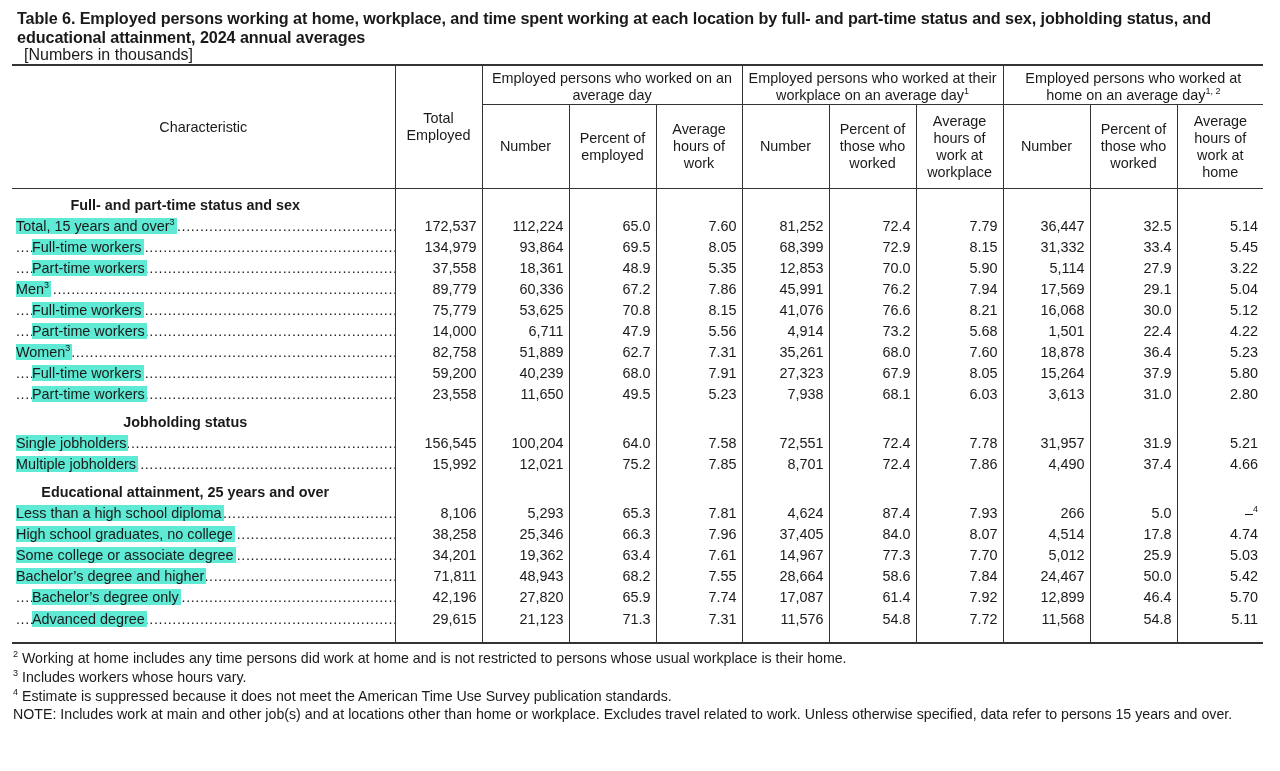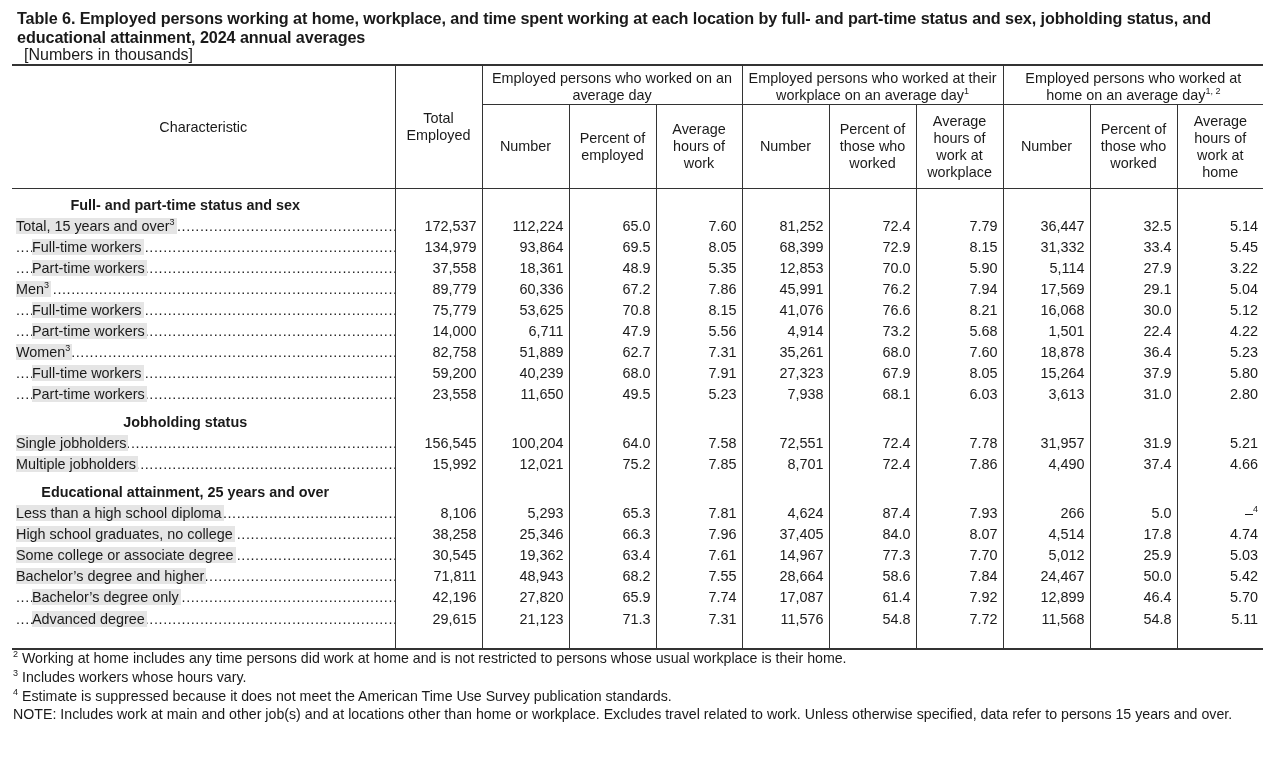--- a/index.html
+++ b/index.html
@@ -21,29 +21,29 @@
   thead tr.top th { border-top:2px solid #333; }
   th { font-weight:normal; text-align:center; vertical-align:middle; line-height:17px; padding:0 2px;margin-top:20px; }
   th.group { height:34px; border-bottom:1px solid #333; vertical-align:top; padding-top:4px; }
   th.sub { height:83px; }
   th.char { border-bottom:1px solid #333; }
   thead tr.sub-row th { border-bottom:1px solid #333; }
   .vl { border-left:1px solid #333; }
   td { height:21px; padding:0 5px 0 0; text-align:right; vertical-align:bottom; line-height:21px; white-space:nowrap; }
   td.label { text-align:left; padding:0 0 0 4px; overflow:hidden; }
   td.label .ind { padding-left:16px; }
-  td.label .txt { background:#e5e5e5; }
+  td.label .txt { background:#5eead4; }
   td.label .dots { position:relative; display:block; overflow:hidden; white-space:nowrap; }
   td.label .dots::after { content:"....................................................................................................................................................................................................................................................................."; position:absolute; left:0; right:0; letter-spacing:0.6px; z-index:0; }
   td.label .dots .txt { position:relative; z-index:1; padding-right:2px; }
   td.label .dots { padding-right:6px; }
   tr.section td { height:28px; }
   tr.section td.label { text-align:center; font-weight:bold; padding-right:40px; }
   tr.first-section td { height:27px; }
-  tr.lastrow td { border-bottom:2px solid #333; height:22px; padding-bottom:18px; }
+  tr.lastrow td { border-bottom:2px solid #333; height:22px; padding-bottom:12px; }
   sup { font-size:9px; line-height:0; vertical-align:6px; }
   .notes { position:absolute; left:13px; top:649px; width:1250px; font-size:14.2px; line-height:18.8px; }
   .notes div { white-space:normal; }
 </style>
 </head>
 <body>
 
 <div class="title">Table 6. Employed persons working at home, workplace, and time spent working at each location by full- and part-time status and sex, jobholding status, and educational attainment, 2024 annual averages</div>
 <div class="units">[Numbers in thousands]</div>
 
@@ -313,21 +313,21 @@
         <td class="vl"><span>84.0</span></td>
         <td class="vl"><span>8.07</span></td>
         <td class="vl"><span>4,514</span></td>
         <td class="vl"><span>17.8</span></td>
         <td class="vl"><span>4.74</span></td>
       </tr>
       <tr>
         <td class="label">
           <span class="dots"><span class="txt"><span>Some college or associate degree</span></span></span>
         </td>
-        <td class="vl"><span>30,545</span></td>
+        <td class="vl"><span>34,201</span></td>
         <td class="vl"><span>19,362</span></td>
         <td class="vl"><span>63.4</span></td>
         <td class="vl"><span>7.61</span></td>
         <td class="vl"><span>14,967</span></td>
         <td class="vl"><span>77.3</span></td>
         <td class="vl"><span>7.70</span></td>
         <td class="vl"><span>5,012</span></td>
         <td class="vl"><span>25.9</span></td>
         <td class="vl"><span>5.03</span></td>
       </tr>

